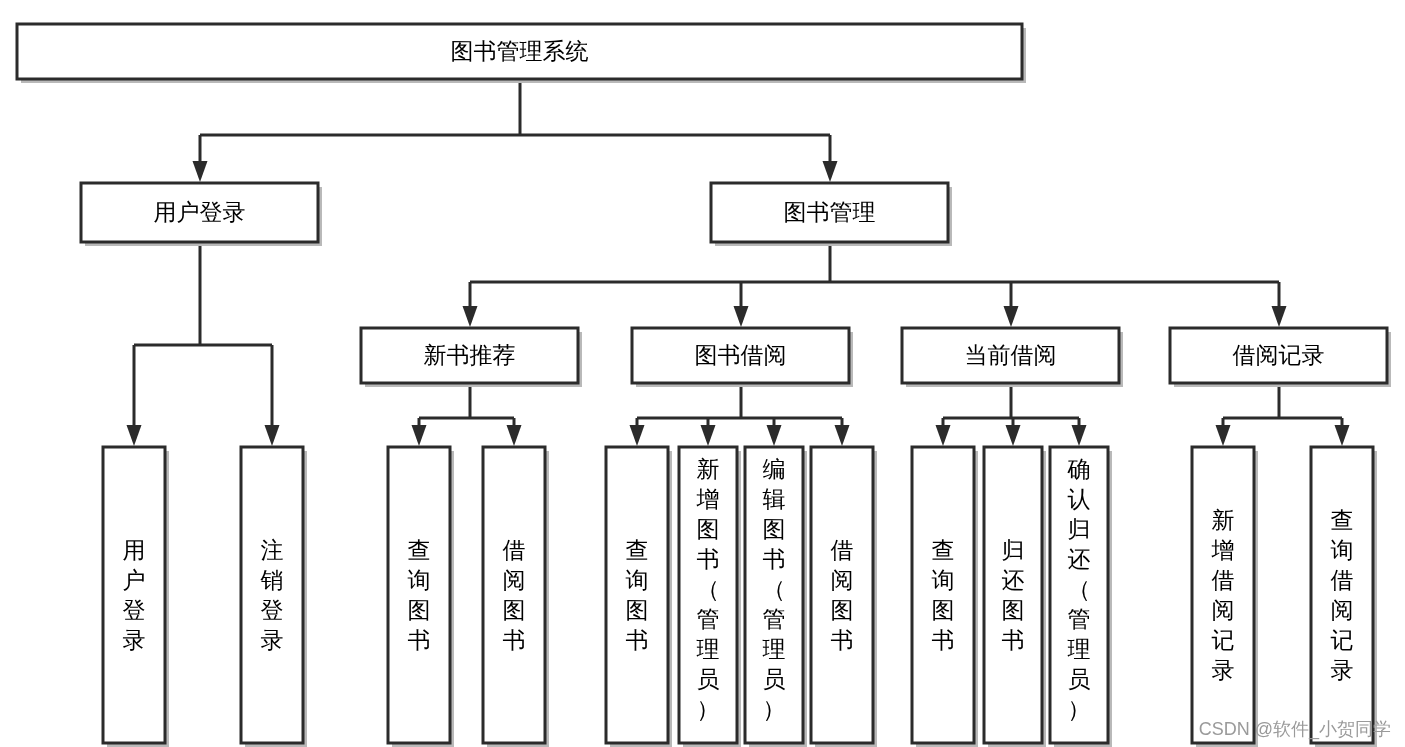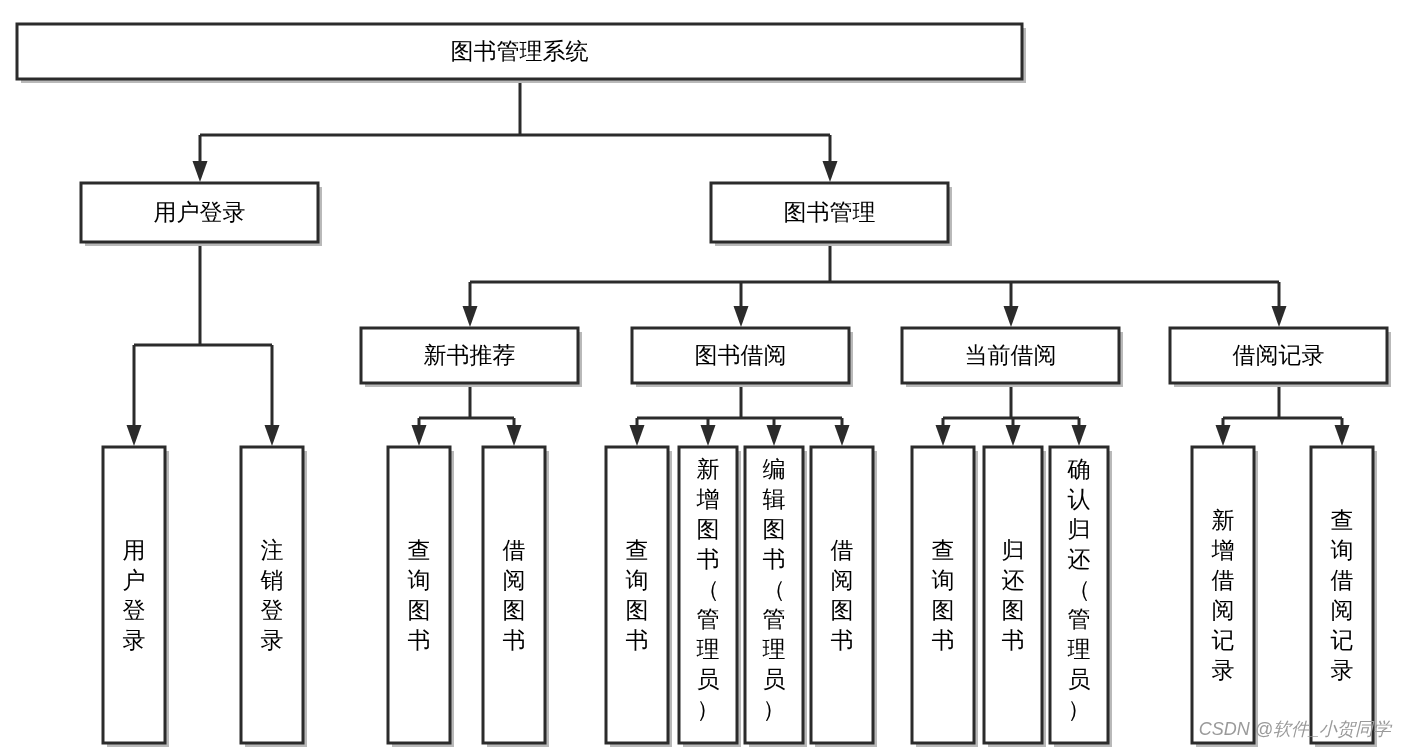--- a/index.html
+++ b/index.html
@@ -63,21 +63,20 @@
   }
   .watermark {
     position: absolute;
     right: 14px;
     bottom: 6px;
     font-family: "Liberation Sans", "DejaVu Sans", sans-serif;
     font-size: 18px;
     color: #9a9a9a;
     white-space: nowrap;
     pointer-events: none;
-    font-style: italic;
   }
 </style>
 </head>
 <body>
 
 <div id="diagram-root">
   <svg class="diagram" id="tree-svg" viewBox="0 0 1405 747" xmlns="http://www.w3.org/2000/svg">
       <g>
         <path class="link-line" d="M 520 69 L 520 125"></path>
         <path class="link-line" d="M 200 125 L 830 125"></path>

